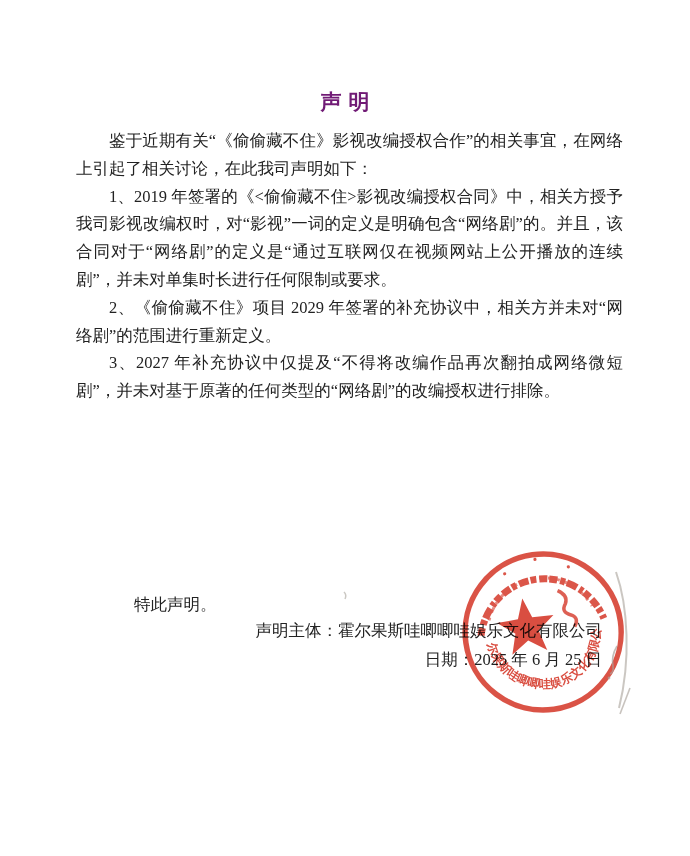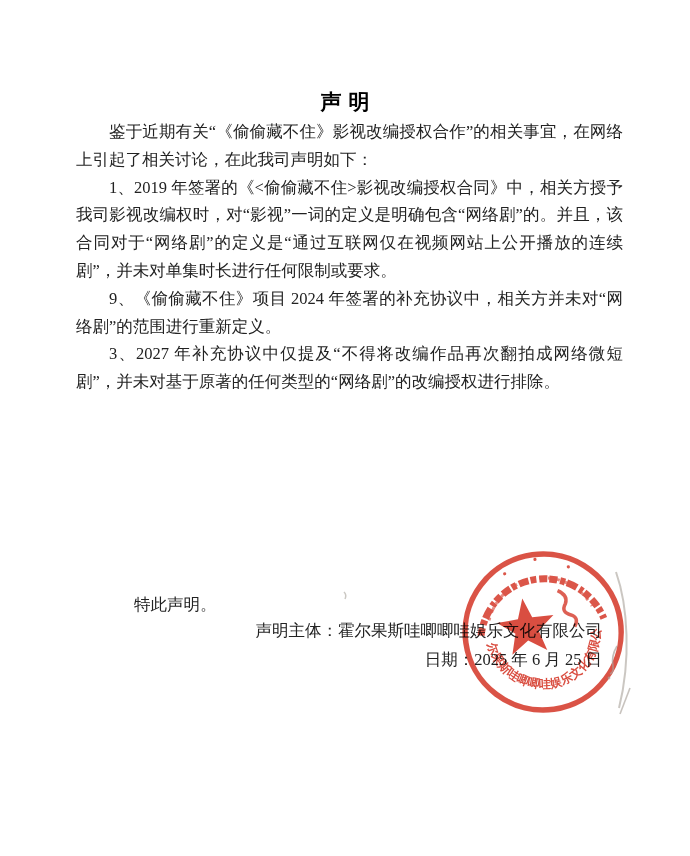--- a/index.html
+++ b/index.html
@@ -17,25 +17,25 @@
     position: absolute;
     top: 88px;
     left: 0;
     width: 100%;
     margin: 0;
     text-align: center;
     font-size: 21px;
     font-weight: bold;
     letter-spacing: 7px;
     text-indent: 7px; 
-    color: #000000;
+    color: #701a75;
   }
   .doc-body {
     position: absolute;
-    top: 118px;
+    top: 127px;
     left: 76px;
     width: 547px;
     font-size: 16.5px;
     line-height: 27.8px;
     text-align: justify;
   }
   .doc-body p {
     margin: 0;
     text-indent: 2em;
   }
@@ -80,21 +80,21 @@
 </head>
 <body>
 
 <div class="page">
 
   <h1 class="doc-title">声明</h1>
 
   <div class="doc-body">
     <p>鉴于近期有关“《偷偷藏不住》影视改编授权合作”的相关事宜，在网络上引起了相关讨论，在此我司声明如下：</p>
     <p>1、2019 年签署的《&lt;偷偷藏不住&gt;影视改编授权合同》中，相关方授予我司影视改编权时，对“影视”一词的定义是明确包含“网络剧”的。并且，该合同对于“网络剧”的定义是“通过互联网仅在视频网站上公开播放的连续剧”，并未对单集时长进行任何限制或要求。</p>
-    <p>9、《偷偷藏不住》项目 2024 年签署的补充协议中，相关方并未对“网络剧”的范围进行重新定义。</p>
+    <p>2、《偷偷藏不住》项目 2029 年签署的补充协议中，相关方并未对“网络剧”的范围进行重新定义。</p>
     <p>3、2027 年补充协议中仅提及“不得将改编作品再次翻拍成网络微短剧”，并未对基于原著的任何类型的“网络剧”的改编授权进行排除。</p>
   </div>
 
   <p class="closing">特此声明。</p>
 
   <div class="signature">
     <p>声明主体：霍尔果斯哇唧唧哇娱乐文化有限公司</p>
     <p>日期：2025 年 6 月 25 日</p>
   </div>
 

